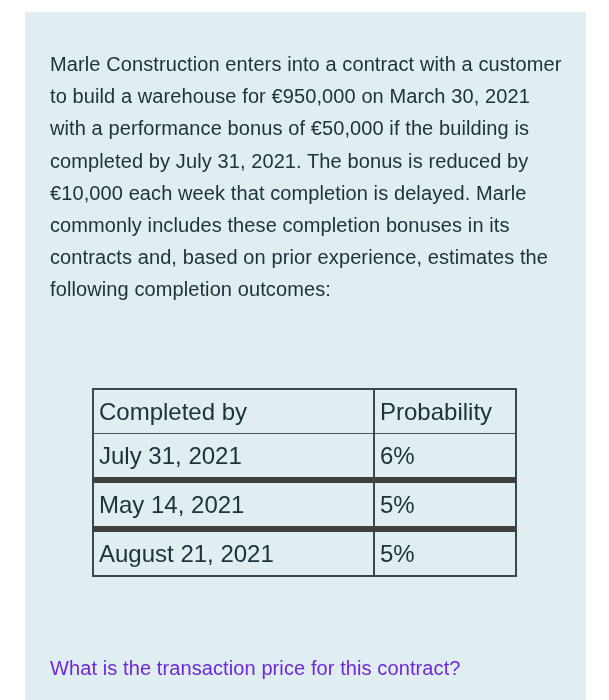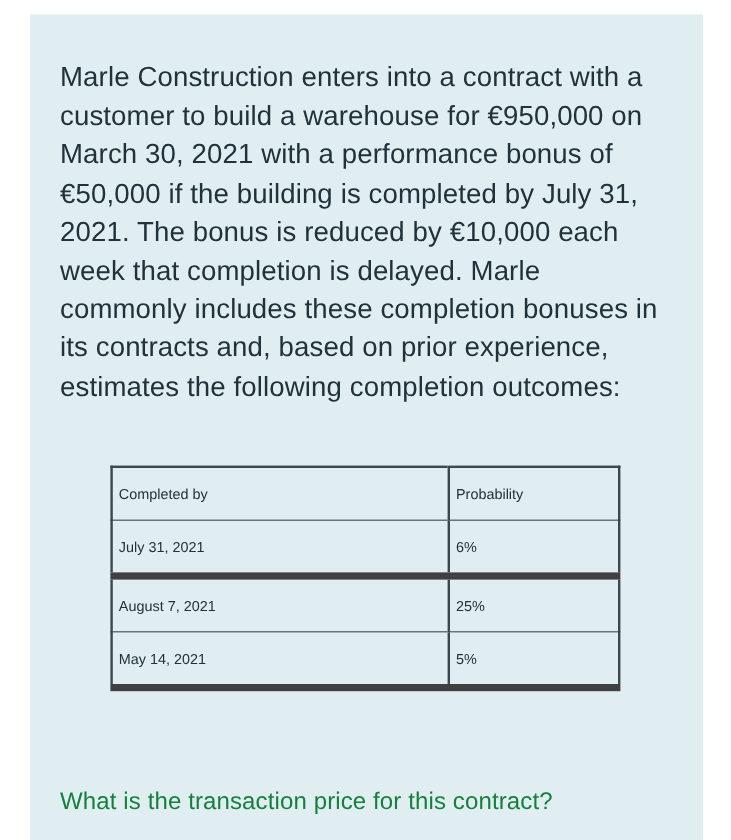--- a/index.html
+++ b/index.html
@@ -23,33 +23,33 @@
     top: 12px;
     width: 561px;
     height: 688px;
     background: #e1eef1;
   }
   .problem-statement {
     position: absolute;
     left: 25px;
     top: 36px;
     width: 512px;
-    font-size: 23px;
+    font-size: 20px;
     line-height: 32.2px;
     color: #20323a;
     letter-spacing: 0.1px;
   }
   .outcomes-table {
     position: absolute;
     left: 67px;
     top: 376px;
     width: 425px;
     border-collapse: collapse;
     table-layout: fixed;
-    font-size: 12px;
+    font-size: 24px;
     color: #20323a;
   }
   .outcomes-table th,
   .outcomes-table td {
     font-weight: normal;
     text-align: left;
     padding: 0 4px 0 5px;
     height: 43px;
     vertical-align: middle;
     overflow: hidden;
@@ -70,21 +70,21 @@
   tr.sep-light td {
     border-bottom: 6px solid #404040;
   }
   .question-text {
     position: absolute;
     left: 25px;
     top: 641px;
     width: 512px;
     font-size: 20px;
     line-height: 30px;
-    color: #15803d;
+    color: #6d28d9;
     letter-spacing: 0.1px;
   }
 </style>
 </head>
 <body>
 
 <div class="page">
   <div class="card">
 
     <div class="problem-statement">Marle Construction enters into a contract with a customer to build a warehouse for €950,000 on March 30, 2021 with a performance bonus of €50,000 if the building is completed by July 31, 2021. The bonus is reduced by €10,000 each week that completion is delayed. Marle commonly includes these completion bonuses in its contracts and, based on prior experience, estimates the following completion outcomes:</div>
@@ -98,26 +98,26 @@
         <tr class="sep-dark">
           <th>Completed by</th>
           <th>Probability</th>
         </tr>
       </thead>
       <tbody>
         <tr class="sep-light">
           <td>July 31, 2021</td>
           <td>6%</td>
         </tr>
-        <tr class="sep-dark">
-          <td>August 7, 2021</td>
-          <td>25%</td>
-        </tr>
         <tr class="sep-light">
           <td>May 14, 2021</td>
+          <td>5%</td>
+        </tr>
+        <tr>
+          <td>August 21, 2021</td>
           <td>5%</td>
         </tr>
       </tbody>
     </table>
 
     <div class="question-text">What is the transaction price for this contract?</div>
 
   </div>
 </div>
 

